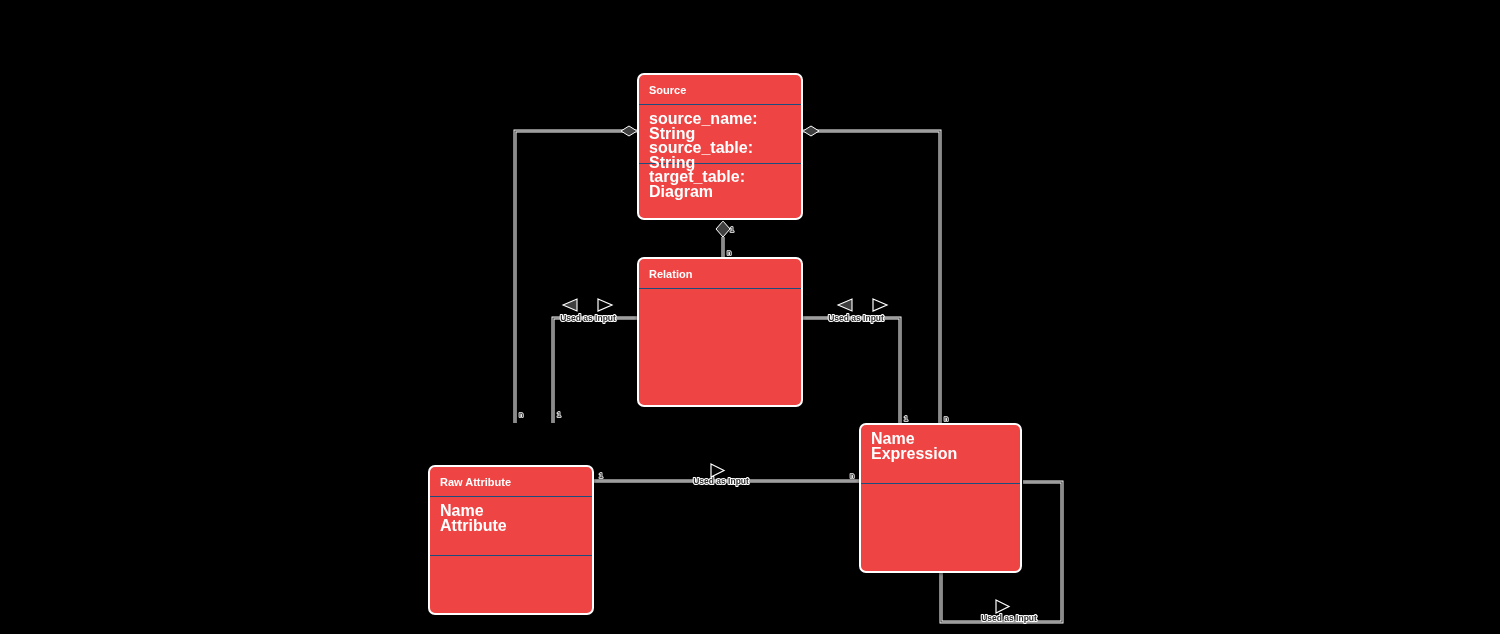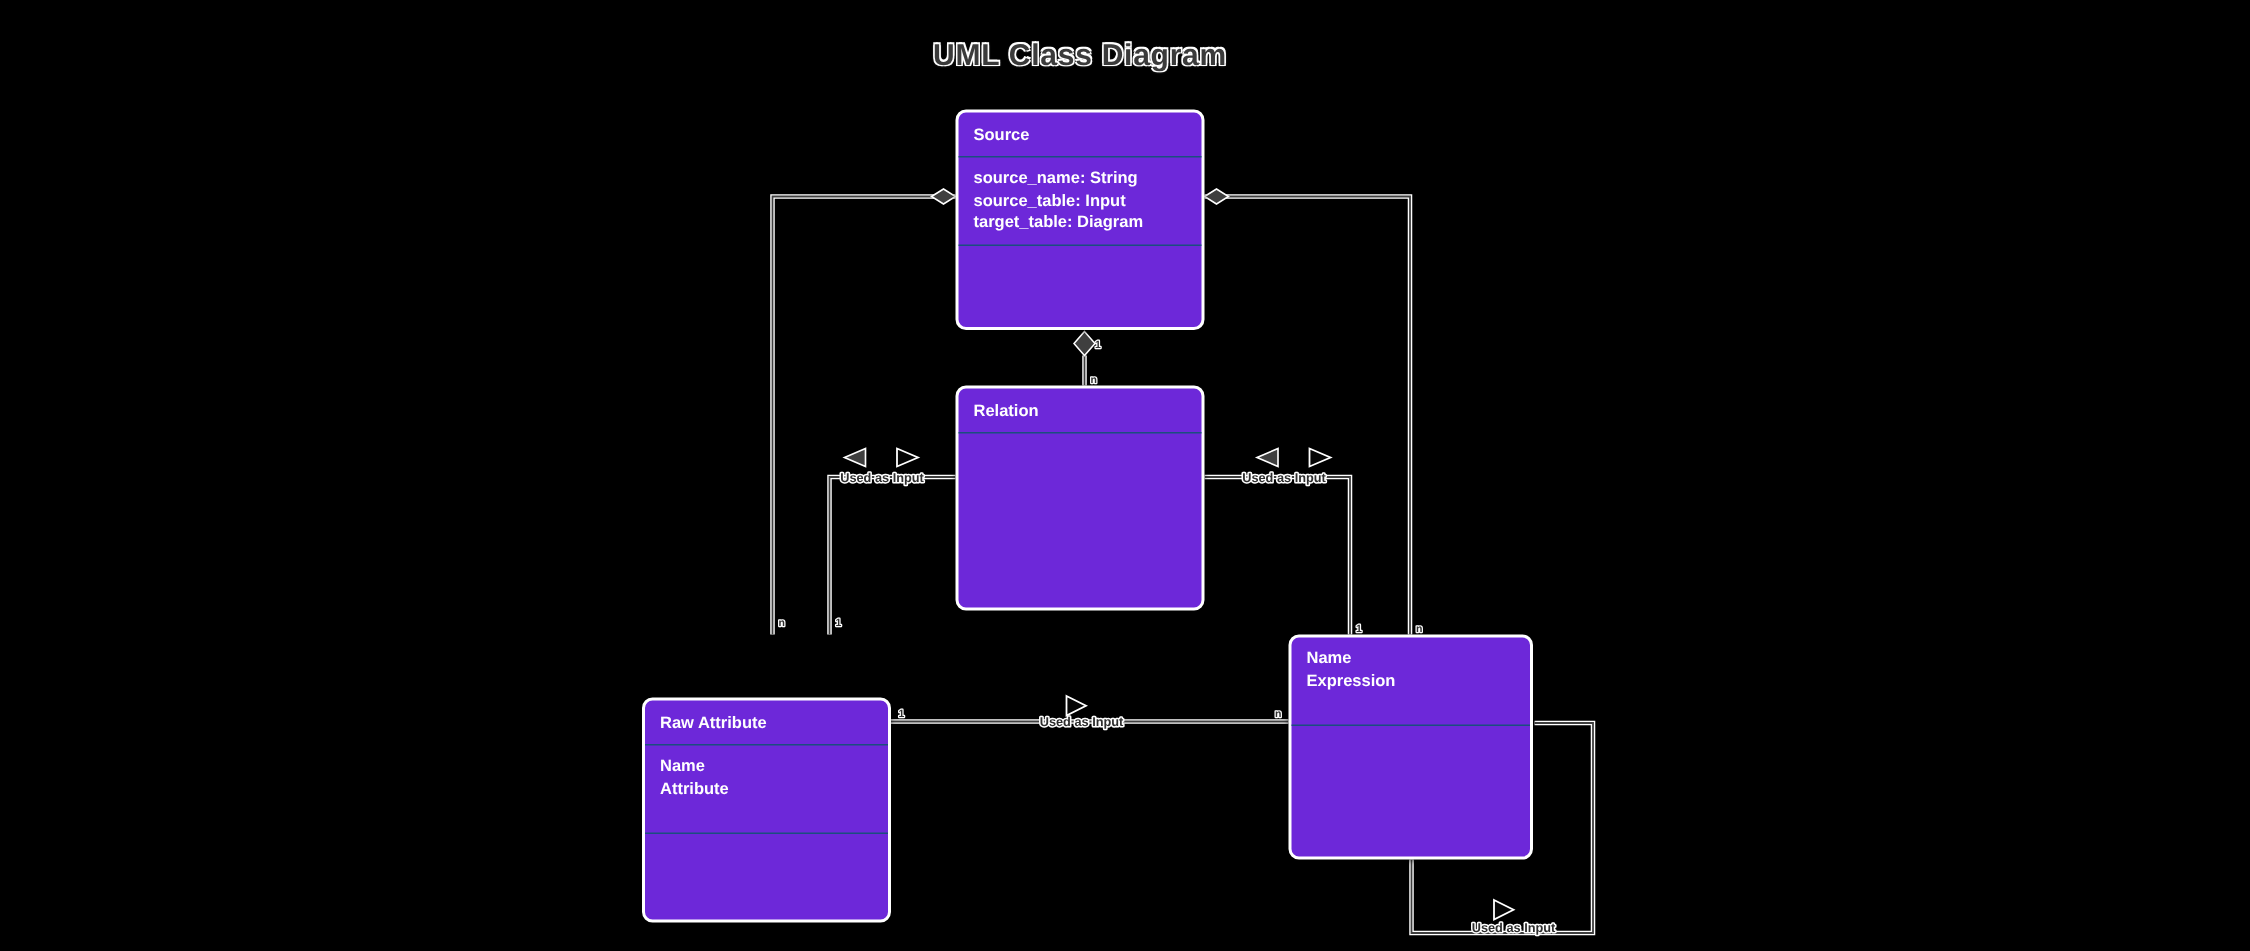--- a/index.html
+++ b/index.html
@@ -11,39 +11,39 @@
   }
   .diagram-title {
     position:absolute; left:560px; top:26px; width:320px;
     text-align:center;
     font-size:20px; font-weight:bold; color:#3b3b3b;
     text-shadow:-1px -1px 0 #fff, 1px -1px 0 #fff, -1px 1px 0 #fff, 1px 1px 0 #fff, 0 0 2px #fff;
     letter-spacing:0.5px;
   }
   .class-box {
     position:absolute; box-sizing:border-box;
-    background:#6d28d9;
+    background:#ef4444;
     border:2px solid #ffffff;
     border-radius:7px;
     box-shadow:0 1px 3px rgba(0,0,0,0.55);
     color:#ffffff;
     display:flex; flex-direction:column;
   }
   .class-header {
     box-sizing:border-box; height:30px; flex:0 0 30px;
     display:flex; align-items:center;
     padding:0 10px;
     border-bottom:1px solid #1B4E7E;
     font-size:11px; font-weight:bold;
   }
   .class-attrs {
     box-sizing:border-box; height:59px; flex:0 0 59px;
     padding:7px 10px 0 10px;
     border-bottom:1px solid #1B4E7E;
-    font-size:11px; font-weight:bold; line-height:14.6px;
+    font-size:16px; font-weight:bold; line-height:14.6px;
   }
   .class-methods { flex:1 1 auto; }
 
   svg.edges { position:absolute; left:0; top:0; width:1500px; height:634px; }
   .edge-casing { fill:none; stroke:#ffffff; stroke-width:3; }
   .edge-core   { fill:none; stroke:#3f3f3f; stroke-width:1.2; }
   .diamond     { fill:#3f3f3f; stroke:#ffffff; stroke-width:1; }
   .tri-filled  { fill:#3f3f3f; stroke:#ffffff; stroke-width:1.1; }
   .tri-open    { fill:#050505; stroke:#ffffff; stroke-width:1.2; }
   .edge-label {
@@ -58,21 +58,20 @@
     font-size:7px; font-weight:bold;
     fill:#2e2e2e; stroke:#ffffff; stroke-width:1.6px;
     stroke-linejoin:round; paint-order:stroke;
   }
 </style>
 </head>
 <body>
 
 <div class="canvas">
 
-  <div class="diagram-title">UML Class Diagram</div>
 
   <svg class="edges" viewBox="0 0 1500 634">
 
     <g>
       <path class="edge-casing" d="M723 237 L723 257"></path>
       <path class="edge-core" d="M723 237 L723 257"></path>
       <polygon class="diamond" points="723,221 730,229 723,237 716,229"></polygon>
       <text class="mult-label" x="730" y="232">1</text>
       <text class="mult-label" x="727" y="255">n</text>
     </g>
@@ -123,21 +122,21 @@
       <path class="edge-core" d="M941 573 L941 622 L1062 622 L1062 482 L1023 482"></path>
       <polygon class="tri-open" points="996,600 1009,606.5 996,613"></polygon>
       <text class="edge-label" x="1009" y="621">Used as Input</text>
     </g>
   </svg>
 
   <div class="class-box" style="left:637px; top:73px; width:166px; height:147px;">
     <div class="class-header">Source</div>
     <div class="class-attrs">
       <div>source_name: String</div>
-      <div>source_table: Input</div>
+      <div>source_table: String</div>
       <div>target_table: Diagram</div>
     </div>
     <div class="class-methods"></div>
   </div>
 
   <div class="class-box" style="left:637px; top:257px; width:166px; height:150px;">
     <div class="class-header">Relation</div>
     <div class="class-methods"></div>
   </div>
 

